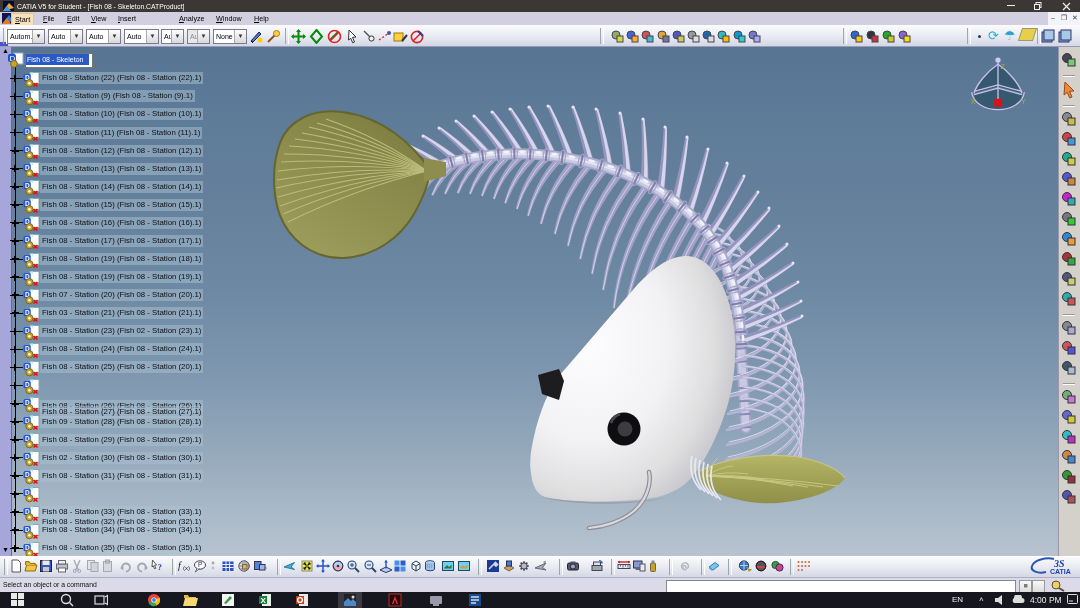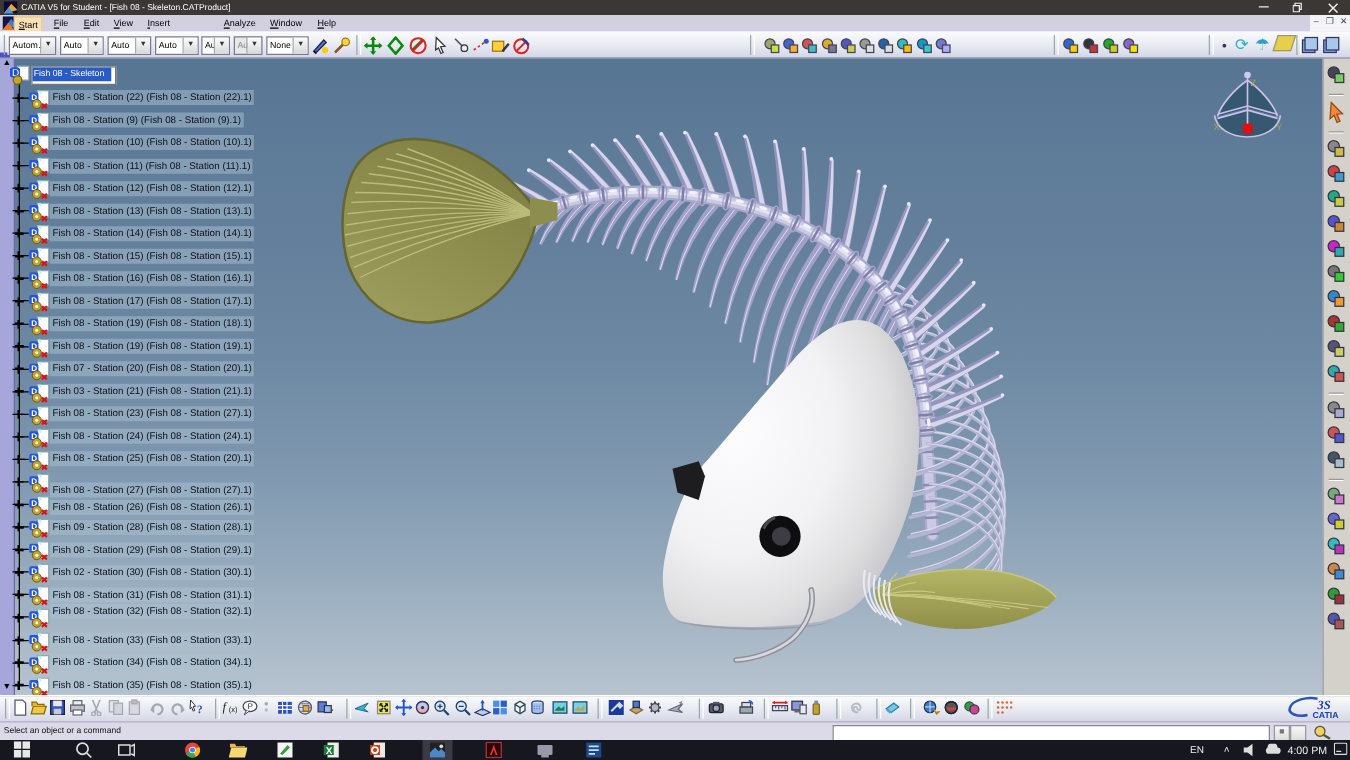--- a/index.html
+++ b/index.html
@@ -563,21 +563,21 @@
 <div style="position:absolute;left:14.1px;top:327.9px;width:1.8px;height:7px;background:#000"></div>
 <div style="position:absolute;left:23px;top:324.8px"><svg width="17" height="16" viewBox="0 0 17 16">
 <rect x="7" y="0.5" width="9" height="11" fill="#fefefe" stroke="#8aa"></rect>
 <path d="M7,0.5 l3,0 l0,3 z" fill="#bee"></path>
 <rect x="0.5" y="2" width="7.2" height="7.2" rx="1.5" fill="#2255d8"></rect>
 <text x="2" y="8" font-size="6.5" font-weight="bold" fill="#fff" font-family="Liberation Sans">D</text>
 <circle cx="6.4" cy="11.2" r="3.6" fill="#c8a32c" stroke="#6d5a10" stroke-width="0.8"></circle>
 <circle cx="6.4" cy="11.2" r="1.2" fill="#fff"></circle>
 <path d="M10.5,11 l4,3.5 M14.5,11 l-4,3.5" stroke="#e01010" stroke-width="1.6"></path>
 </svg></div>
-<div class="trow" style="top:325.3px">Fish 08 - Station (23) (Fish 08 - Station (27).1)</div>
+<div class="trow" style="top:325.3px">Fish 08 - Station (23) (Fish 02 - Station (23).1)</div>
 <div style="position:absolute;left:10px;top:348.9px;width:13px;height:1px;background:#000"></div>
 <div style="position:absolute;left:11.5px;top:348.6px;width:7px;height:1.8px;background:#000"></div>
 <div style="position:absolute;left:14.1px;top:346.0px;width:1.8px;height:7px;background:#000"></div>
 <div style="position:absolute;left:23px;top:342.9px"><svg width="17" height="16" viewBox="0 0 17 16">
 <rect x="7" y="0.5" width="9" height="11" fill="#fefefe" stroke="#8aa"></rect>
 <path d="M7,0.5 l3,0 l0,3 z" fill="#bee"></path>
 <rect x="0.5" y="2" width="7.2" height="7.2" rx="1.5" fill="#2255d8"></rect>
 <text x="2" y="8" font-size="6.5" font-weight="bold" fill="#fff" font-family="Liberation Sans">D</text>
 <circle cx="6.4" cy="11.2" r="3.6" fill="#c8a32c" stroke="#6d5a10" stroke-width="0.8"></circle>
 <circle cx="6.4" cy="11.2" r="1.2" fill="#fff"></circle>
@@ -615,21 +615,21 @@
 <div style="position:absolute;left:14.1px;top:400.2px;width:1.8px;height:7px;background:#000"></div>
 <div style="position:absolute;left:23px;top:397.1px"><svg width="17" height="16" viewBox="0 0 17 16">
 <rect x="7" y="0.5" width="9" height="11" fill="#fefefe" stroke="#8aa"></rect>
 <path d="M7,0.5 l3,0 l0,3 z" fill="#bee"></path>
 <rect x="0.5" y="2" width="7.2" height="7.2" rx="1.5" fill="#2255d8"></rect>
 <text x="2" y="8" font-size="6.5" font-weight="bold" fill="#fff" font-family="Liberation Sans">D</text>
 <circle cx="6.4" cy="11.2" r="3.6" fill="#c8a32c" stroke="#6d5a10" stroke-width="0.8"></circle>
 <circle cx="6.4" cy="11.2" r="1.2" fill="#fff"></circle>
 <path d="M10.5,11 l4,3.5 M14.5,11 l-4,3.5" stroke="#e01010" stroke-width="1.6"></path>
 </svg></div>
-<div class="trow" style="top:386px">Fish 08 - Station (27) (Fish 08 - Station (27).1)</div>
+<div class="trow" style="top:406px">Fish 08 - Station (27) (Fish 08 - Station (27).1)</div>
 <div style="position:absolute;left:10px;top:421.1px;width:13px;height:1px;background:#000"></div>
 <div style="position:absolute;left:11.5px;top:420.8px;width:7px;height:1.8px;background:#000"></div>
 <div style="position:absolute;left:14.1px;top:418.2px;width:1.8px;height:7px;background:#000"></div>
 <div style="position:absolute;left:23px;top:415.1px"><svg width="17" height="16" viewBox="0 0 17 16">
 <rect x="7" y="0.5" width="9" height="11" fill="#fefefe" stroke="#8aa"></rect>
 <path d="M7,0.5 l3,0 l0,3 z" fill="#bee"></path>
 <rect x="0.5" y="2" width="7.2" height="7.2" rx="1.5" fill="#2255d8"></rect>
 <text x="2" y="8" font-size="6.5" font-weight="bold" fill="#fff" font-family="Liberation Sans">D</text>
 <circle cx="6.4" cy="11.2" r="3.6" fill="#c8a32c" stroke="#6d5a10" stroke-width="0.8"></circle>
 <circle cx="6.4" cy="11.2" r="1.2" fill="#fff"></circle>
@@ -680,21 +680,21 @@
 <div style="position:absolute;left:14.1px;top:490.5px;width:1.8px;height:7px;background:#000"></div>
 <div style="position:absolute;left:23px;top:487.4px"><svg width="17" height="16" viewBox="0 0 17 16">
 <rect x="7" y="0.5" width="9" height="11" fill="#fefefe" stroke="#8aa"></rect>
 <path d="M7,0.5 l3,0 l0,3 z" fill="#bee"></path>
 <rect x="0.5" y="2" width="7.2" height="7.2" rx="1.5" fill="#2255d8"></rect>
 <text x="2" y="8" font-size="6.5" font-weight="bold" fill="#fff" font-family="Liberation Sans">D</text>
 <circle cx="6.4" cy="11.2" r="3.6" fill="#c8a32c" stroke="#6d5a10" stroke-width="0.8"></circle>
 <circle cx="6.4" cy="11.2" r="1.2" fill="#fff"></circle>
 <path d="M10.5,11 l4,3.5 M14.5,11 l-4,3.5" stroke="#e01010" stroke-width="1.6"></path>
 </svg></div>
-<div class="trow" style="top:483px">Fish 08 - Station (32) (Fish 08 - Station (32).1)</div>
+<div class="trow" style="top:516px">Fish 08 - Station (32) (Fish 08 - Station (32).1)</div>
 <div style="position:absolute;left:10px;top:511.5px;width:13px;height:1px;background:#000"></div>
 <div style="position:absolute;left:11.5px;top:511.2px;width:7px;height:1.8px;background:#000"></div>
 <div style="position:absolute;left:14.1px;top:508.6px;width:1.8px;height:7px;background:#000"></div>
 <div style="position:absolute;left:23px;top:505.5px"><svg width="17" height="16" viewBox="0 0 17 16">
 <rect x="7" y="0.5" width="9" height="11" fill="#fefefe" stroke="#8aa"></rect>
 <path d="M7,0.5 l3,0 l0,3 z" fill="#bee"></path>
 <rect x="0.5" y="2" width="7.2" height="7.2" rx="1.5" fill="#2255d8"></rect>
 <text x="2" y="8" font-size="6.5" font-weight="bold" fill="#fff" font-family="Liberation Sans">D</text>
 <circle cx="6.4" cy="11.2" r="3.6" fill="#c8a32c" stroke="#6d5a10" stroke-width="0.8"></circle>
 <circle cx="6.4" cy="11.2" r="1.2" fill="#fff"></circle>

